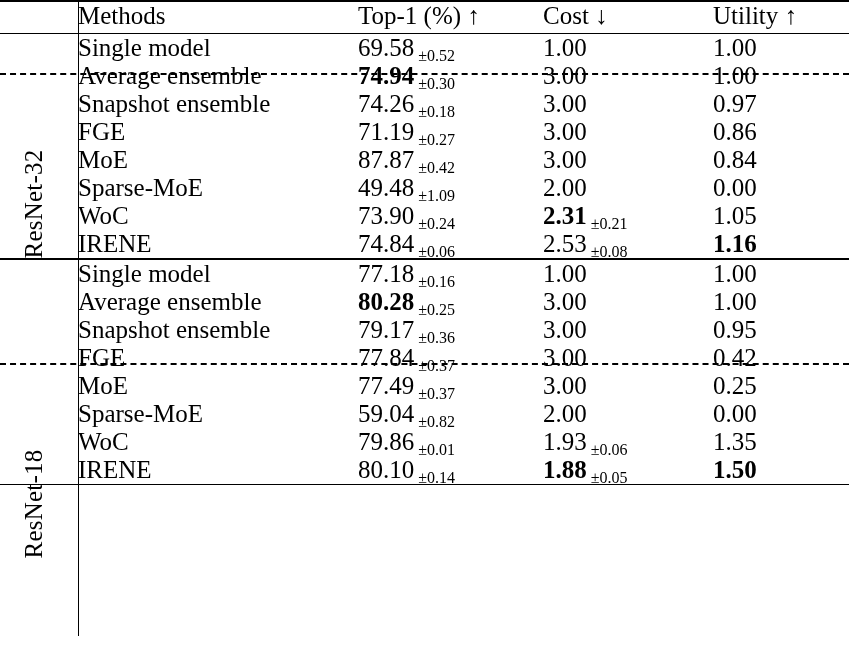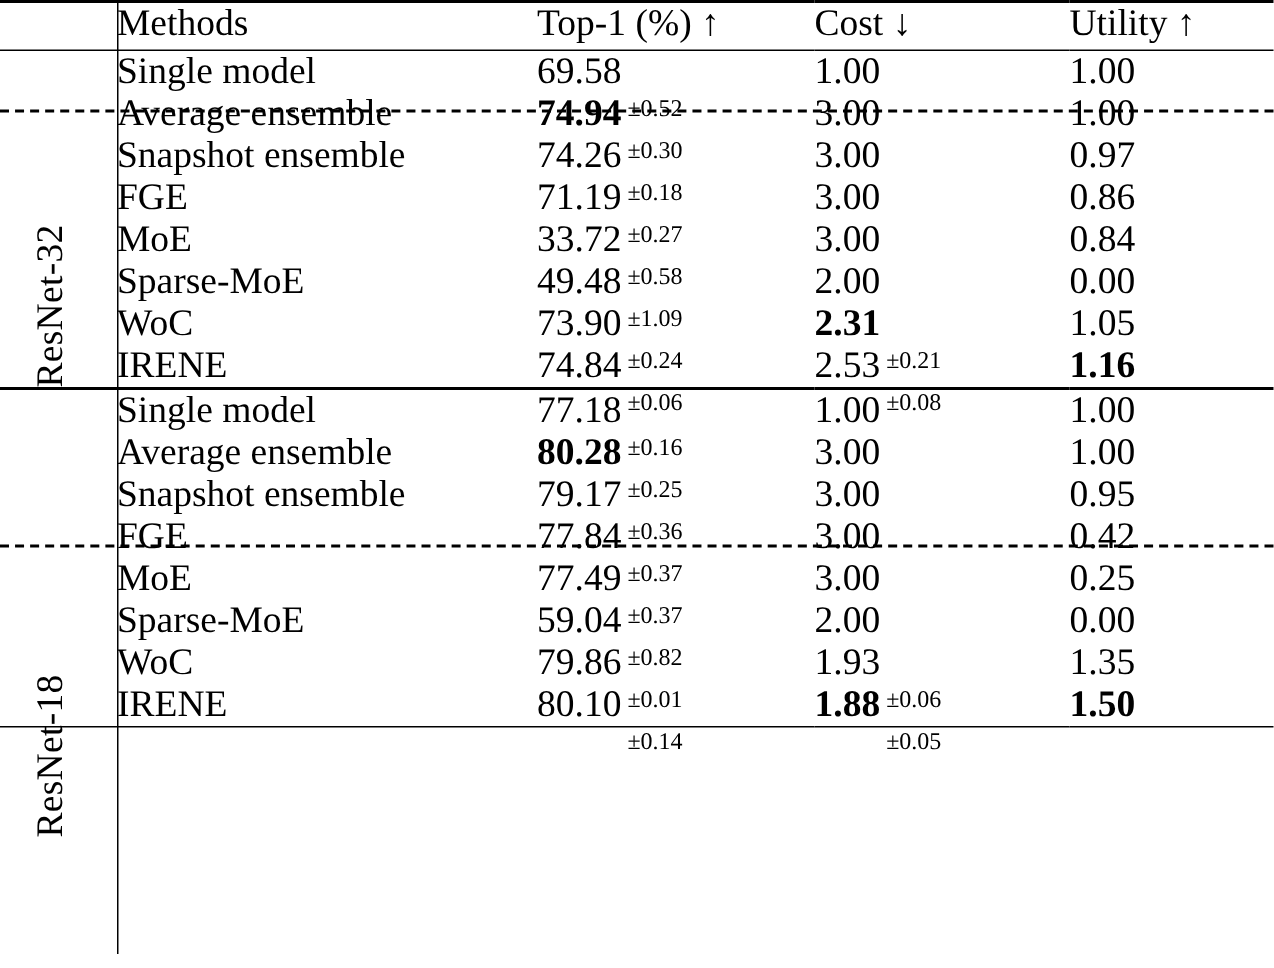--- a/index.html
+++ b/index.html
@@ -75,21 +75,21 @@
   }
 
   .num {
     font-variant-numeric: lining-nums;
   }
   .std {
     font-size: 16px;
     vertical-align: baseline;
     padding-left: 4px;
     position: relative;
-    top: 22px;
+    top: 5px;
     font-family: Liberation Serif, serif;
   }
   .bold { font-weight: bold; }
 
   .grouplabel {
     position: absolute;
     transform-origin: center center;
     font-size: 25px;
     letter-spacing: 0.2px;
     white-space: nowrap;
@@ -148,21 +148,21 @@
       <tr>
         <td class="cell"></td>
         <td class="cell">FGE</td>
         <td class="cell"><span class="num">71.19</span><span class="std">±0.27</span></td>
         <td class="cell"><span class="num">3.00</span></td>
         <td class="cell">0.86</td>
       </tr>
       <tr>
         <td class="cell"></td>
         <td class="cell">MoE</td>
-        <td class="cell"><span class="num">33.72</span><span class="std">±0.58</span></td>
+        <td class="cell"><span class="num">87.87</span><span class="std">±0.42</span></td>
         <td class="cell"><span class="num">3.00</span></td>
         <td class="cell">0.84</td>
       </tr>
       <tr>
         <td class="cell"></td>
         <td class="cell">Sparse-MoE</td>
         <td class="cell"><span class="num">49.48</span><span class="std">±1.09</span></td>
         <td class="cell"><span class="num">2.00</span></td>
         <td class="cell">0.00</td>
       </tr>

